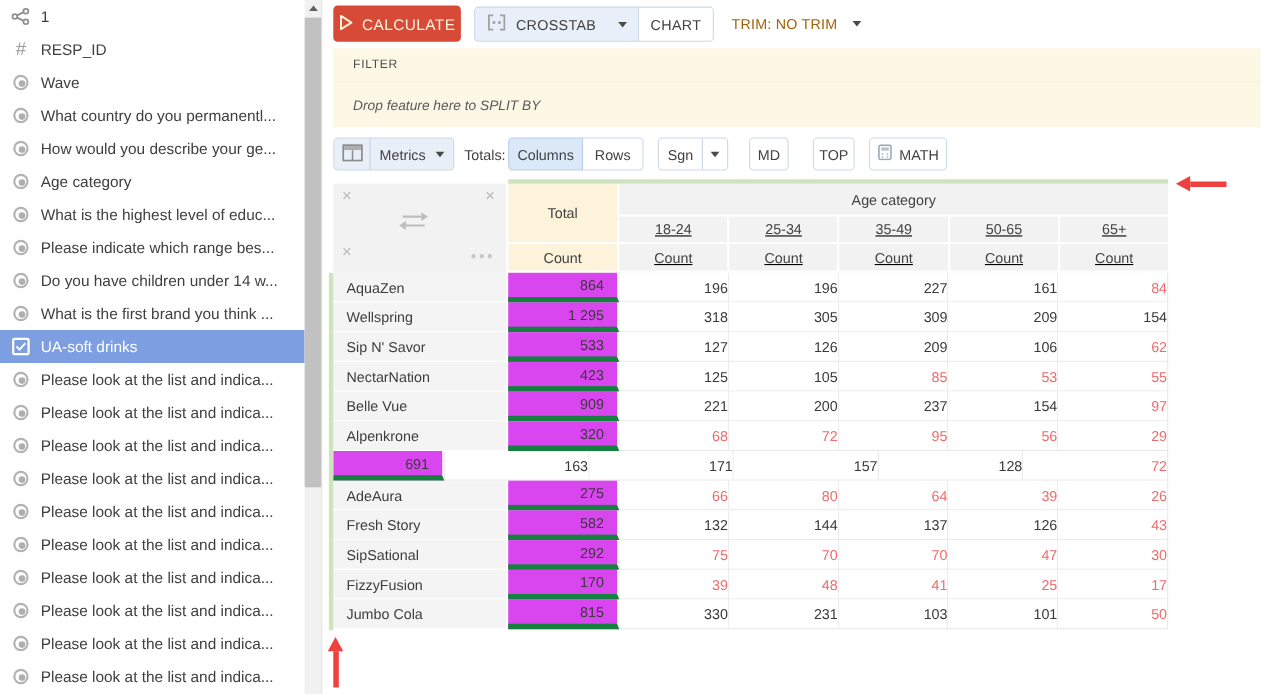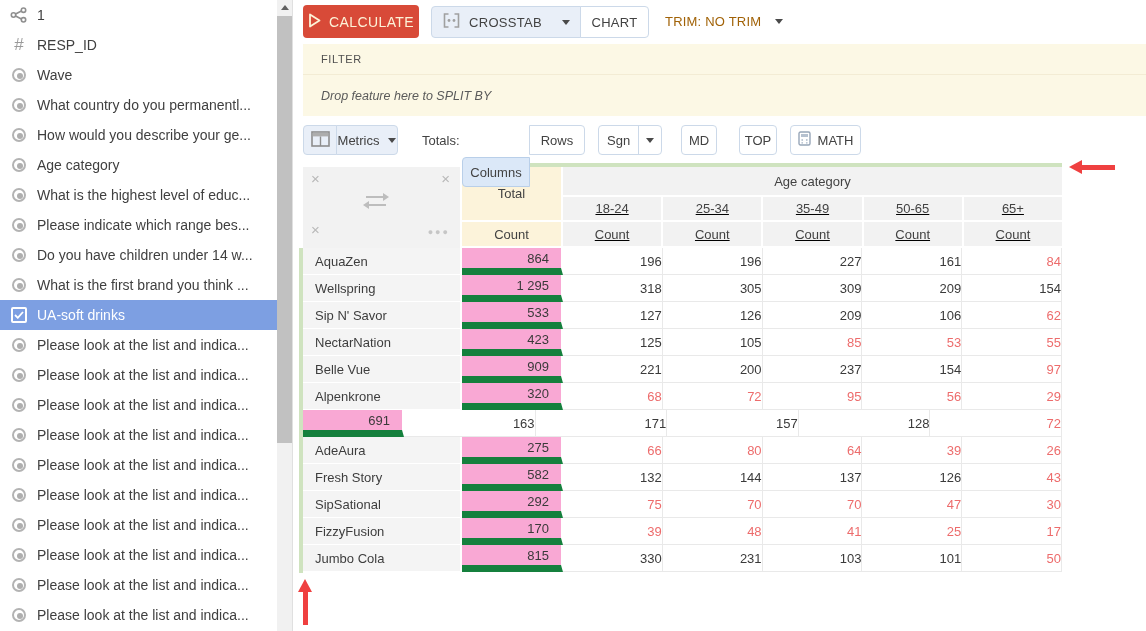--- a/index.html
+++ b/index.html
@@ -45,24 +45,24 @@
     font-size:11px; color:#4f4f4f; letter-spacing:.6px; }
   .split-bar { position:absolute; left:8px; top:75px; width:843px; height:41px; background:#fcf8e5;
     display:flex; align-items:center; padding-left:18px; font-size:12.5px; font-style:italic; color:#5a5a5a; }
 
   
   .metrics-bar { position:absolute; left:0; top:116px; width:851px; height:48px; background:#fff; }
   .btn { position:absolute; top:9px; height:30px; display:flex; align-items:center; justify-content:center;
     background:#fff; border:1px solid #ccd9e9; border-radius:4px; font-size:13px; color:#424242; cursor:pointer; }
   .btn-blue { background:#e9eff8; }
   .m-icon-btn { left:8px; width:34px; border-radius:4px 0 0 4px; }
-  .m-dd-btn { left:41px; width:62px; border-radius:0 4px 4px 0; gap:9px; }
+  .m-dd-btn { left:41px; width:77px; border-radius:0 4px 4px 0; gap:9px; }
   .totals-lab { position:absolute; left:127px; top:9px; height:30px; display:flex; align-items:center;
     font-size:13px; color:#424242; }
-  .cols-btn { left:167px; width:68px; background:#dbe8f8; border-color:#b9cfe9; border-radius:4px 0 0 4px; z-index:2;margin-top:32px; }
+  .cols-btn { left:167px; width:68px; background:#dbe8f8; border-color:#b9cfe9; border-radius:4px 0 0 4px; z-index:2; }
   .rows-btn { left:234px; width:56px; border-radius:0 4px 4px 0; }
   .sgn-btn { left:303px; width:64px; padding:0; }
   .sgn-main { width:40px; height:100%; display:flex; align-items:center; justify-content:center; }
   .sgn-caret { width:23px; height:100%; display:flex; align-items:center; justify-content:center; border-left:1px solid #ccd9e9; }
   .md-btn { left:386px; width:36px; }
   .top-btn { left:444px; width:38px; }
   .math-btn { left:495px; width:71px; gap:7px; }
 
   
   .tbl { position:absolute; left:8px; top:167px; width:759px; }
@@ -82,21 +82,21 @@
   .hgroup { height:30px; background:#f2f2f2; display:flex; align-items:center; justify-content:center;
     font-size:13px; color:#424242; border-bottom:2px solid #fff; }
   .hsub, .hcount { height:25px; display:flex;text-decoration:underline; }
   .hcount { height:26px; }
   .hcell { flex:1; background:#f2f2f2; display:flex; align-items:center; justify-content:center;
     font-size:13px; color:#424242; border-right:2px solid #fff; border-bottom:2px solid #fff; }
   .hcell:last-child { border-right:none; }
   .trow { display:flex; height:27px; }
   .cell-label { width:159px; background:#f4f4f4; border-right:2px solid #fff; border-bottom:1px solid #fff;
     display:flex; align-items:center; padding-left:12px; font-size:13px; color:#3d3d3d; }
-  .cell-total { width:101px; background:#f9a8d4; border-right:2px solid #fff; border-bottom:7px solid #15803d;
+  .cell-total { width:101px; background:#d946ef; border-right:2px solid #fff; border-bottom:5px solid #15803d;
     display:flex; align-items:center; justify-content:flex-end; padding-right:12px; font-size:13px; color:#3a3a3a; }
   .cell-num { flex:1; background:#fff; border-right:1px solid #e9e9e9; border-bottom:1px solid #e9e9e9;
     display:flex; align-items:center; justify-content:flex-end; font-size:13px; color:#3a3a3a; }
   .cell-num.neg { color:#ed6c6c; }
 
   
   .arrow-left-ann { position:absolute; left:774px; top:160px; display:flex; align-items:center; }
   .alh { width:0; height:0; border-top:7px solid transparent; border-bottom:7px solid transparent; border-right:13px solid #ef4040; }
   .alb { width:33px; height:5px; background:#ef4040; }
   .arrow-up-ann { position:absolute; left:3px; top:579px; display:flex; flex-direction:column; align-items:center; }

